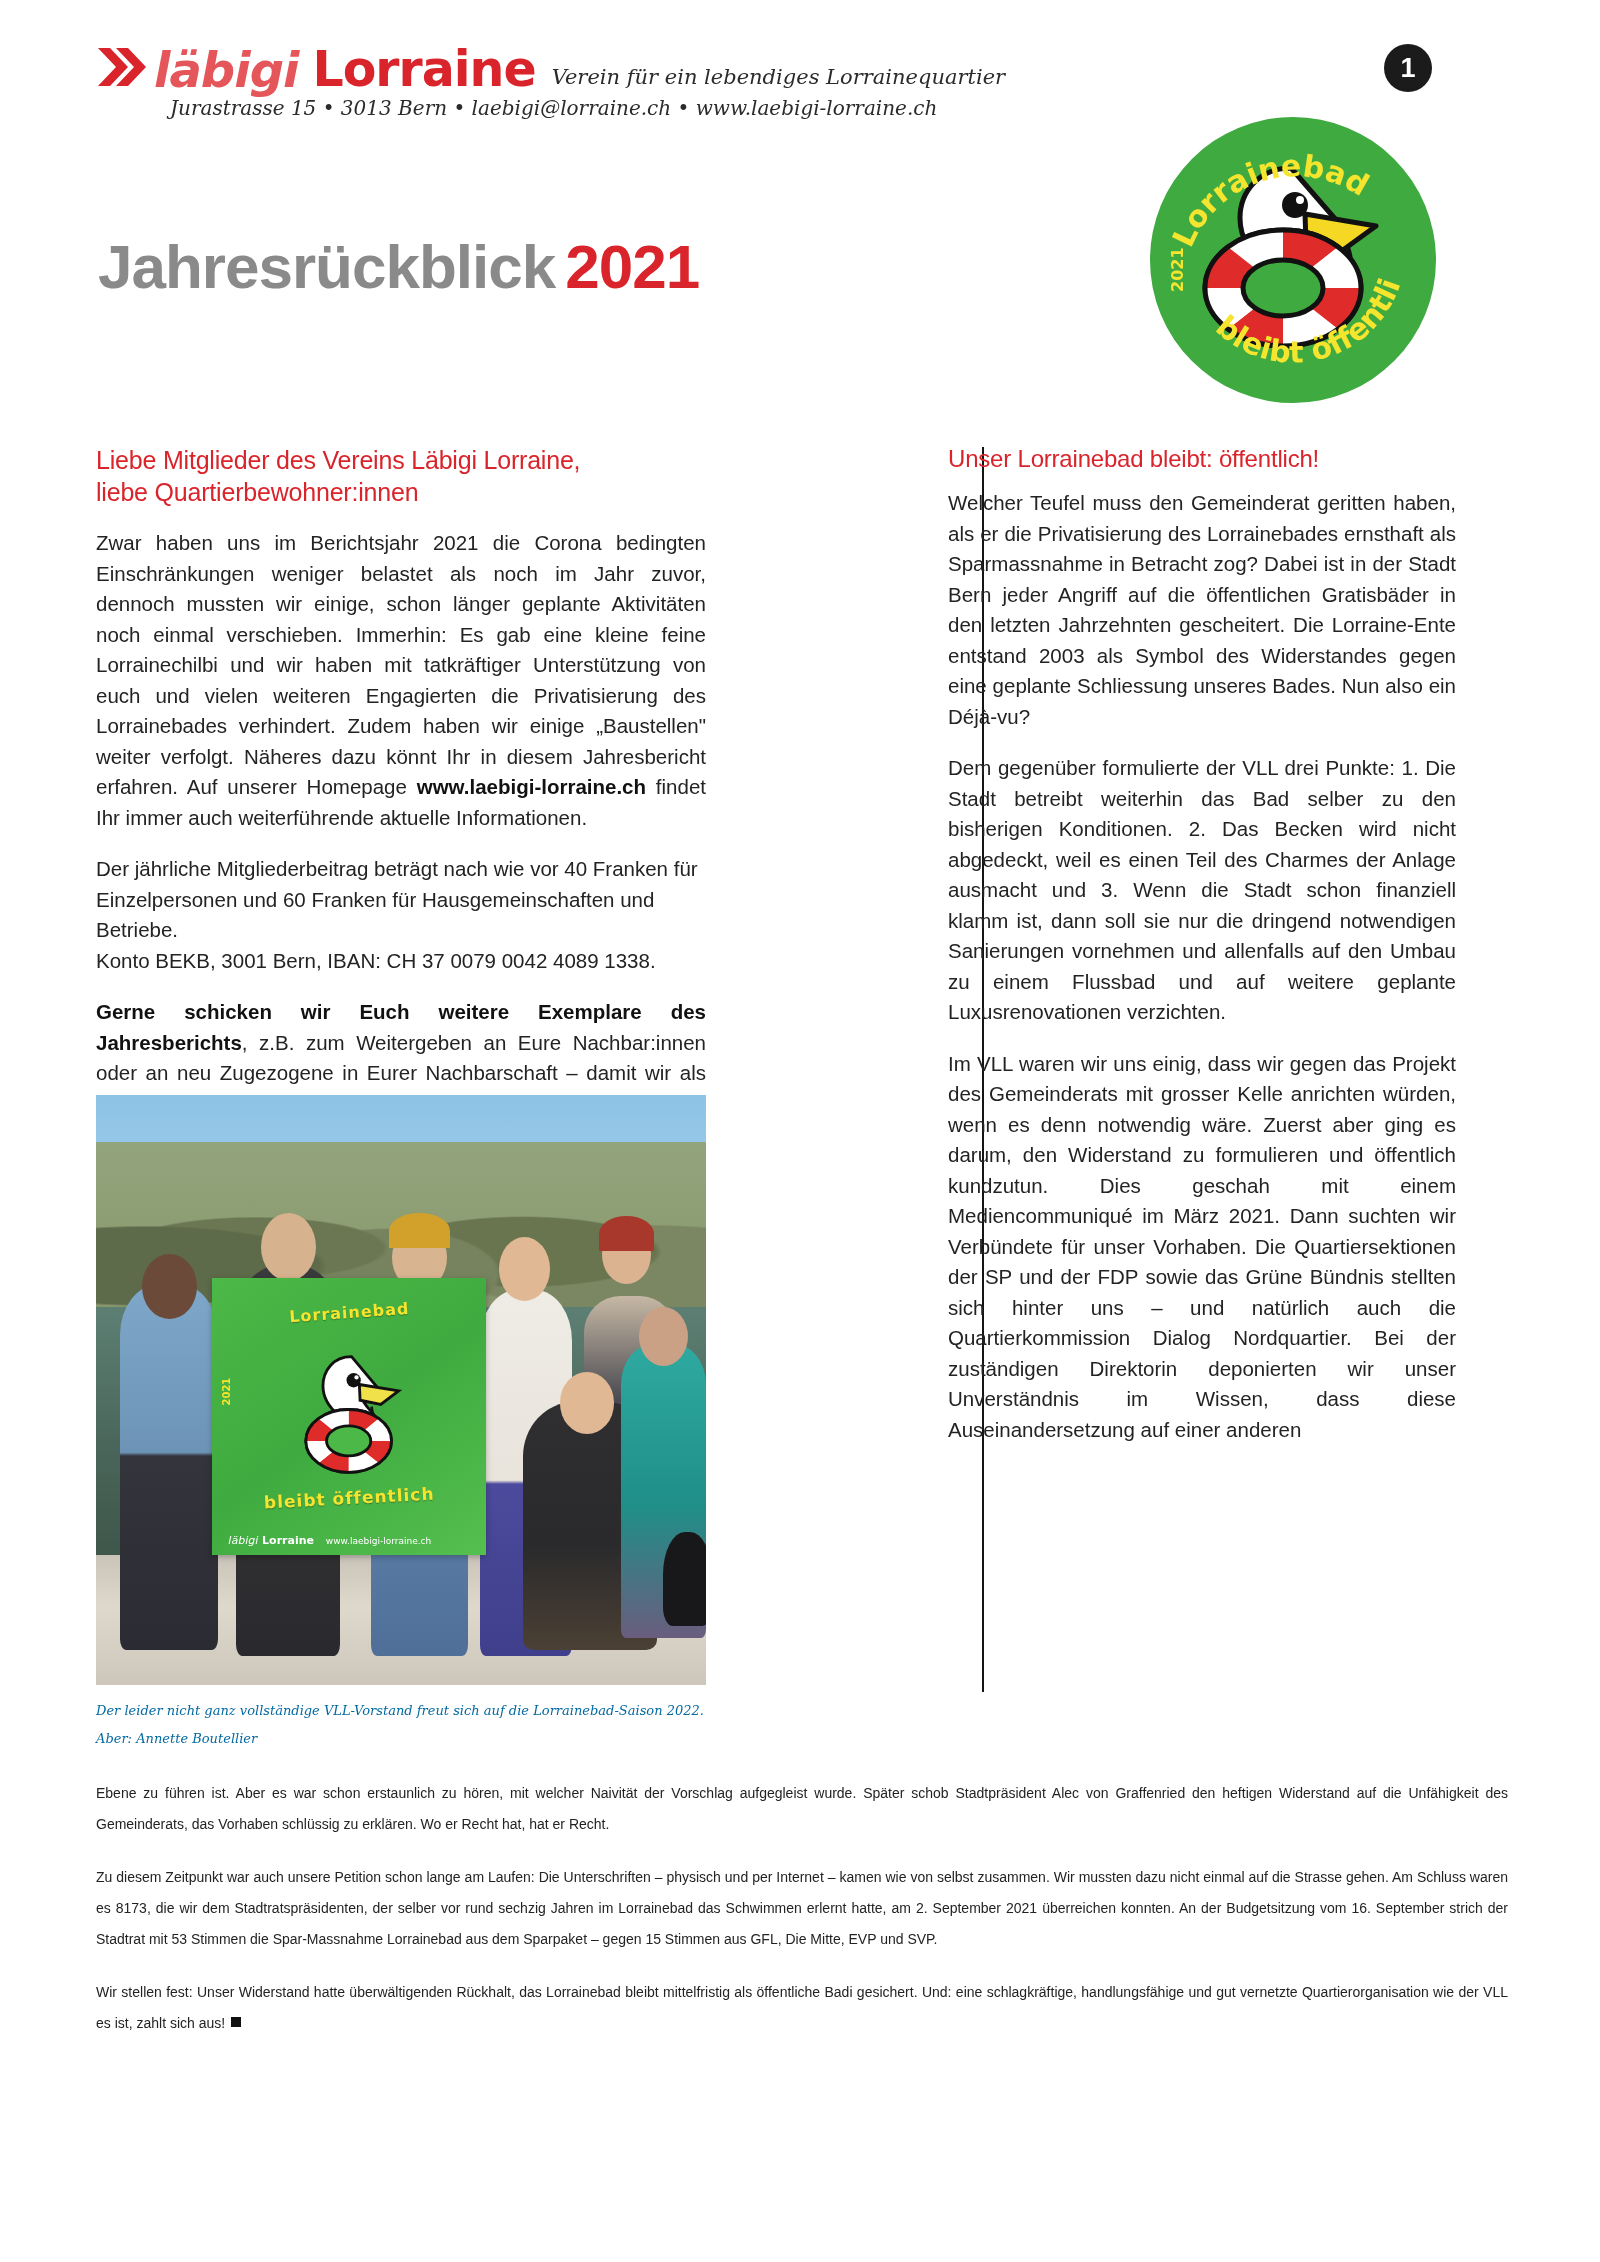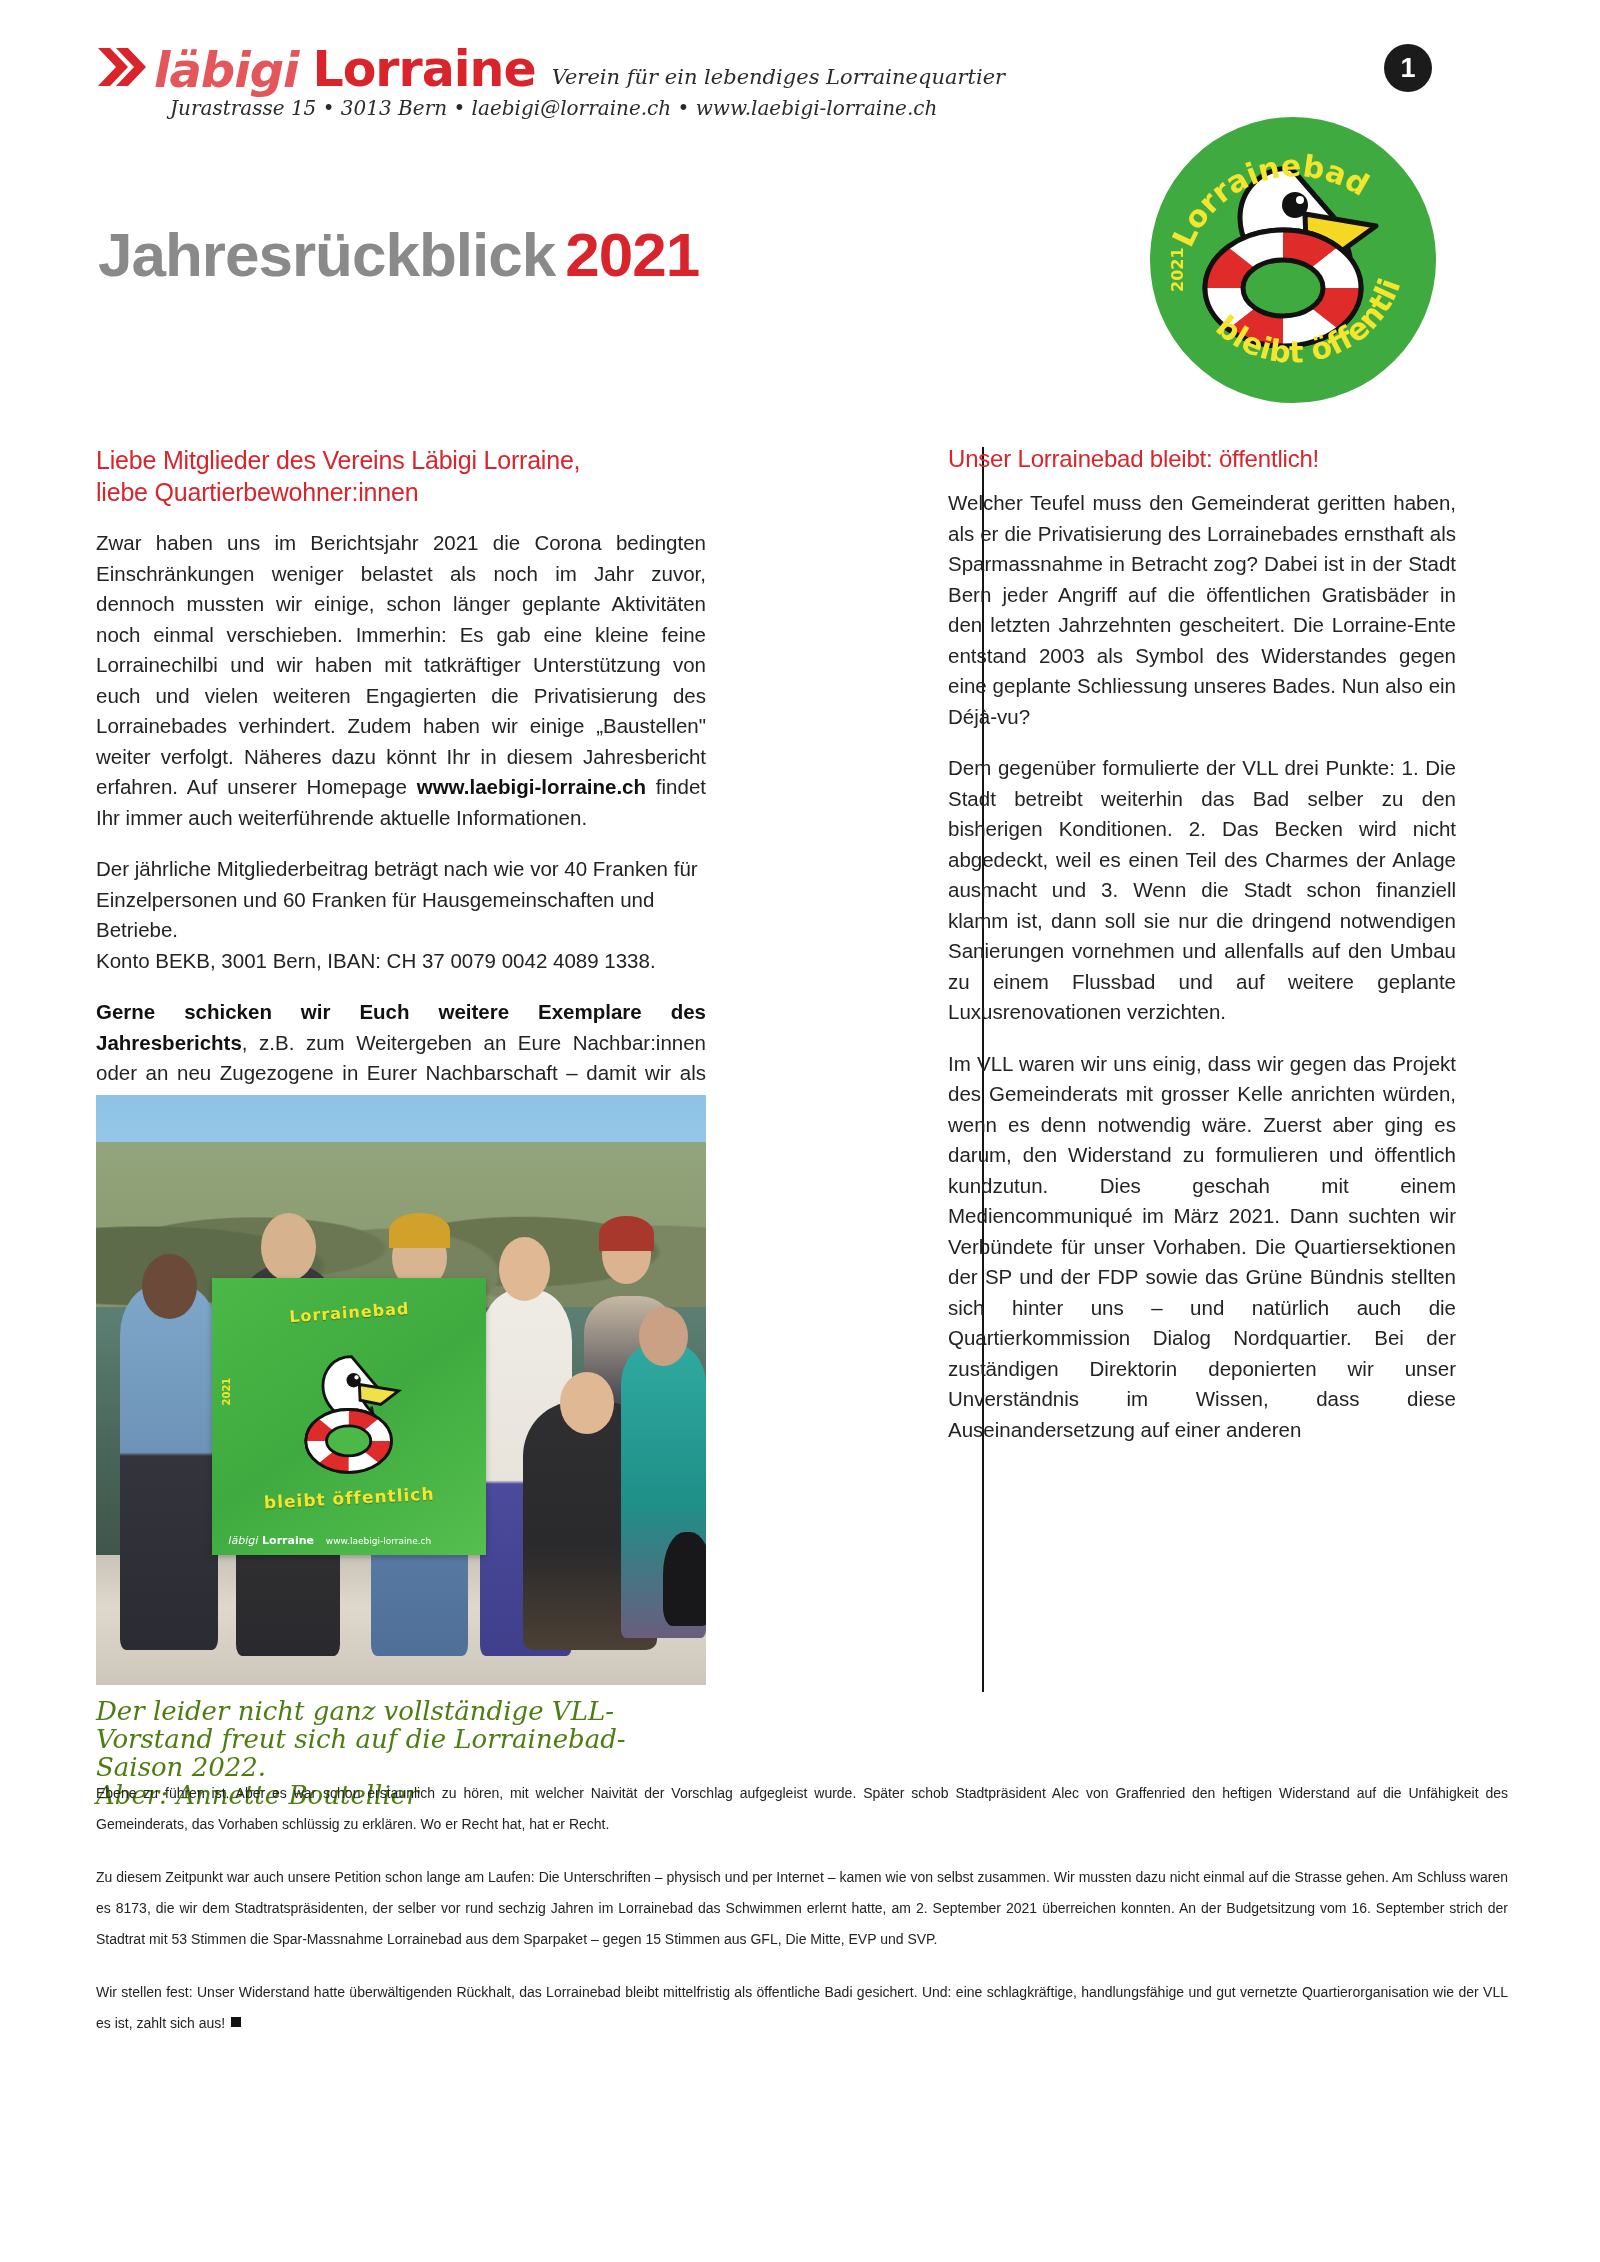--- a/index.html
+++ b/index.html
@@ -54,21 +54,21 @@
     position:absolute; right:80px; top:44px;
     width:48px; height:48px; border-radius:50%;
     background:#1b1b1b; color:#fff;
     font-family:"Liberation Sans", sans-serif;
     font-weight:700; font-size:27px;
     display:flex; align-items:center; justify-content:center;
   }
 
   
   .doc-title {
-    position:absolute; left:98px; top:222px;
+    position:absolute; left:98px; top:234px;
     font-family:"Liberation Sans", sans-serif;
     font-weight:700; font-size:62px; line-height:66px;
     letter-spacing:-1px;
   }
   .doc-title .t-grey { color:#8a8a8a; }
   .doc-title .t-red  { color:#d9242b; margin-left:10px; }
 
   
   .badge {
     position:absolute; left:1143px; top:110px;
@@ -174,22 +174,22 @@
     font-family:"DejaVu Sans", sans-serif; white-space:nowrap;
   }
   .banner .b-foot .it { font-style:italic; font-weight:400; }
   .banner .b-foot .url { font-size:9px; margin-left:8px; font-weight:400; }
   .banner .duck-mini {
     position:absolute; left:26%; top:22%; width:52%; height:56%;
   }
   .caption {
     margin-top:12px;
     font-family:"DejaVu Serif", serif;
-    font-style:italic; font-size:26px; line-height:28px;
-    color:#4d7c0f;
+    font-style:italic; font-size:13px; line-height:28px;
+    color:#0369a1;
   }
 
   
   .bottom {
     position:absolute; left:96px; top:1778px; width:1412px;
   }
   .bottom p.body { font-size:14px; line-height:31px; margin-bottom:22px; }
 </style>
 </head>
 <body>

